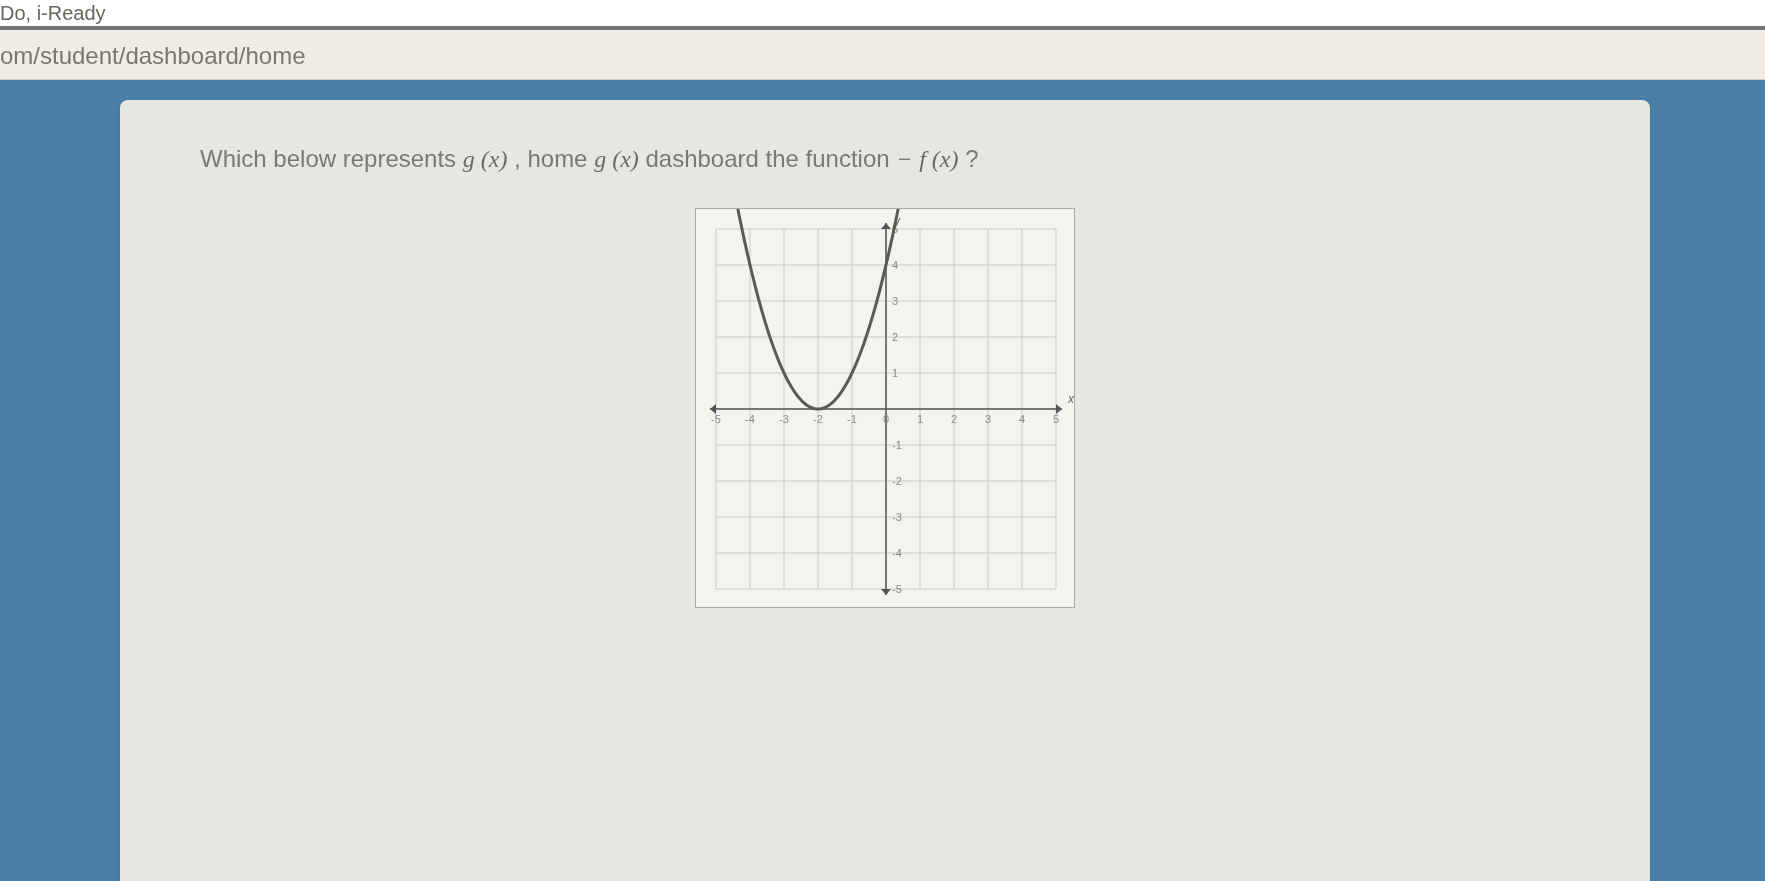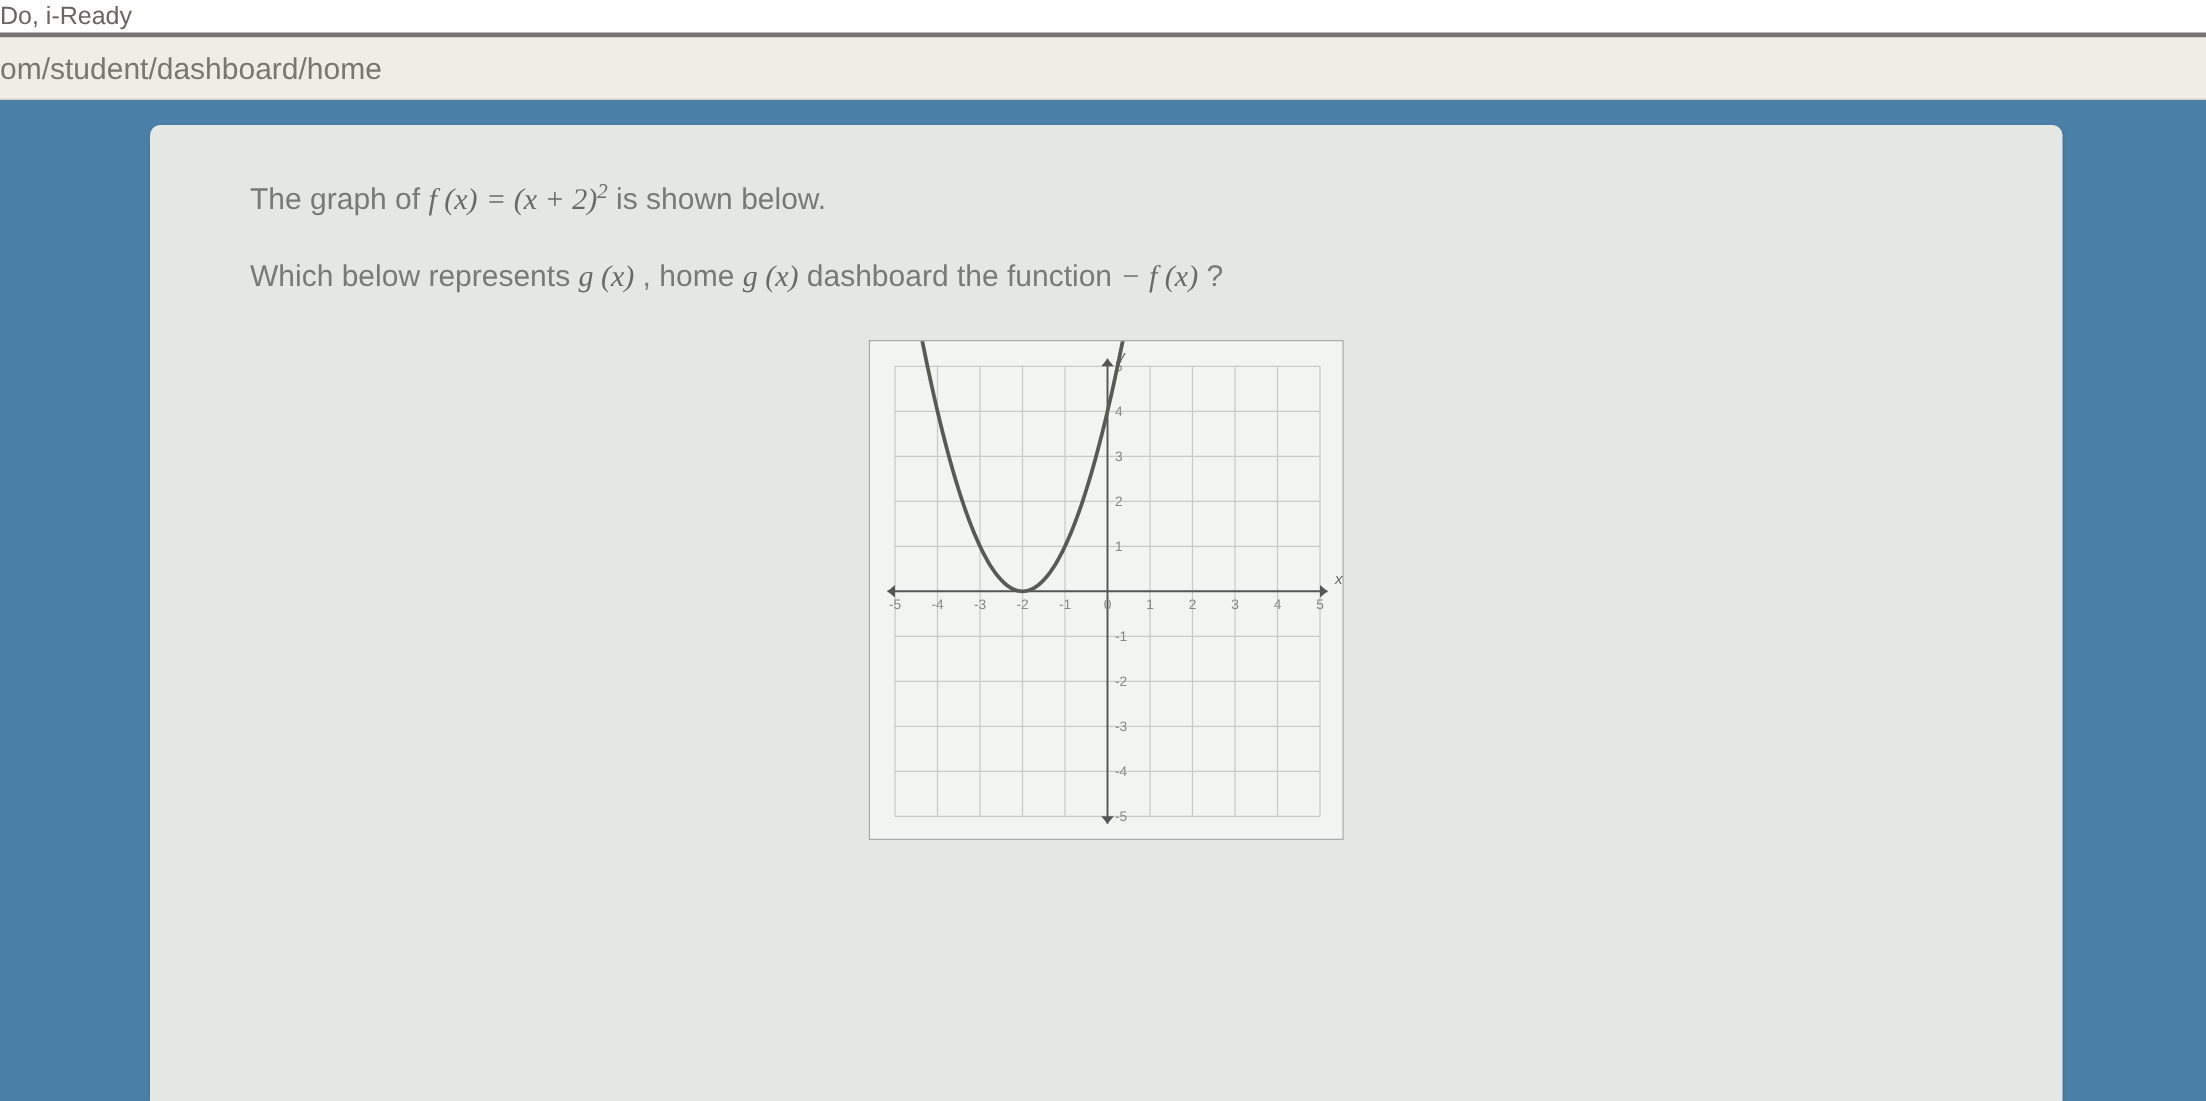--- a/index.html
+++ b/index.html
@@ -87,27 +87,20 @@
   <span class="tab-title">Do, i-Ready</span>
 </div>
 
 <div class="address-bar">
   <span class="url-text">om/student/dashboard/home</span>
 </div>
 
 <div class="app-background">
   <div class="question-card">
 
-    <p class="question-text">
-      <span>The graph of </span>
-      <span class="math">f (x)</span>
-      <span class="math"> = </span>
-      <span class="math">(x + 2)</span><span class="math sup">2</span>
-      <span> is shown below.</span>
-    </p>
 
     <p class="question-text">
       <span>Which below represents </span>
       <span class="math">g (x)</span>
       <span>, home </span>
       <span class="math">g (x)</span>
       <span> dashboard the function </span>
       <span class="math">−</span>
       <span class="math">f (x)</span>
       <span>?</span>

